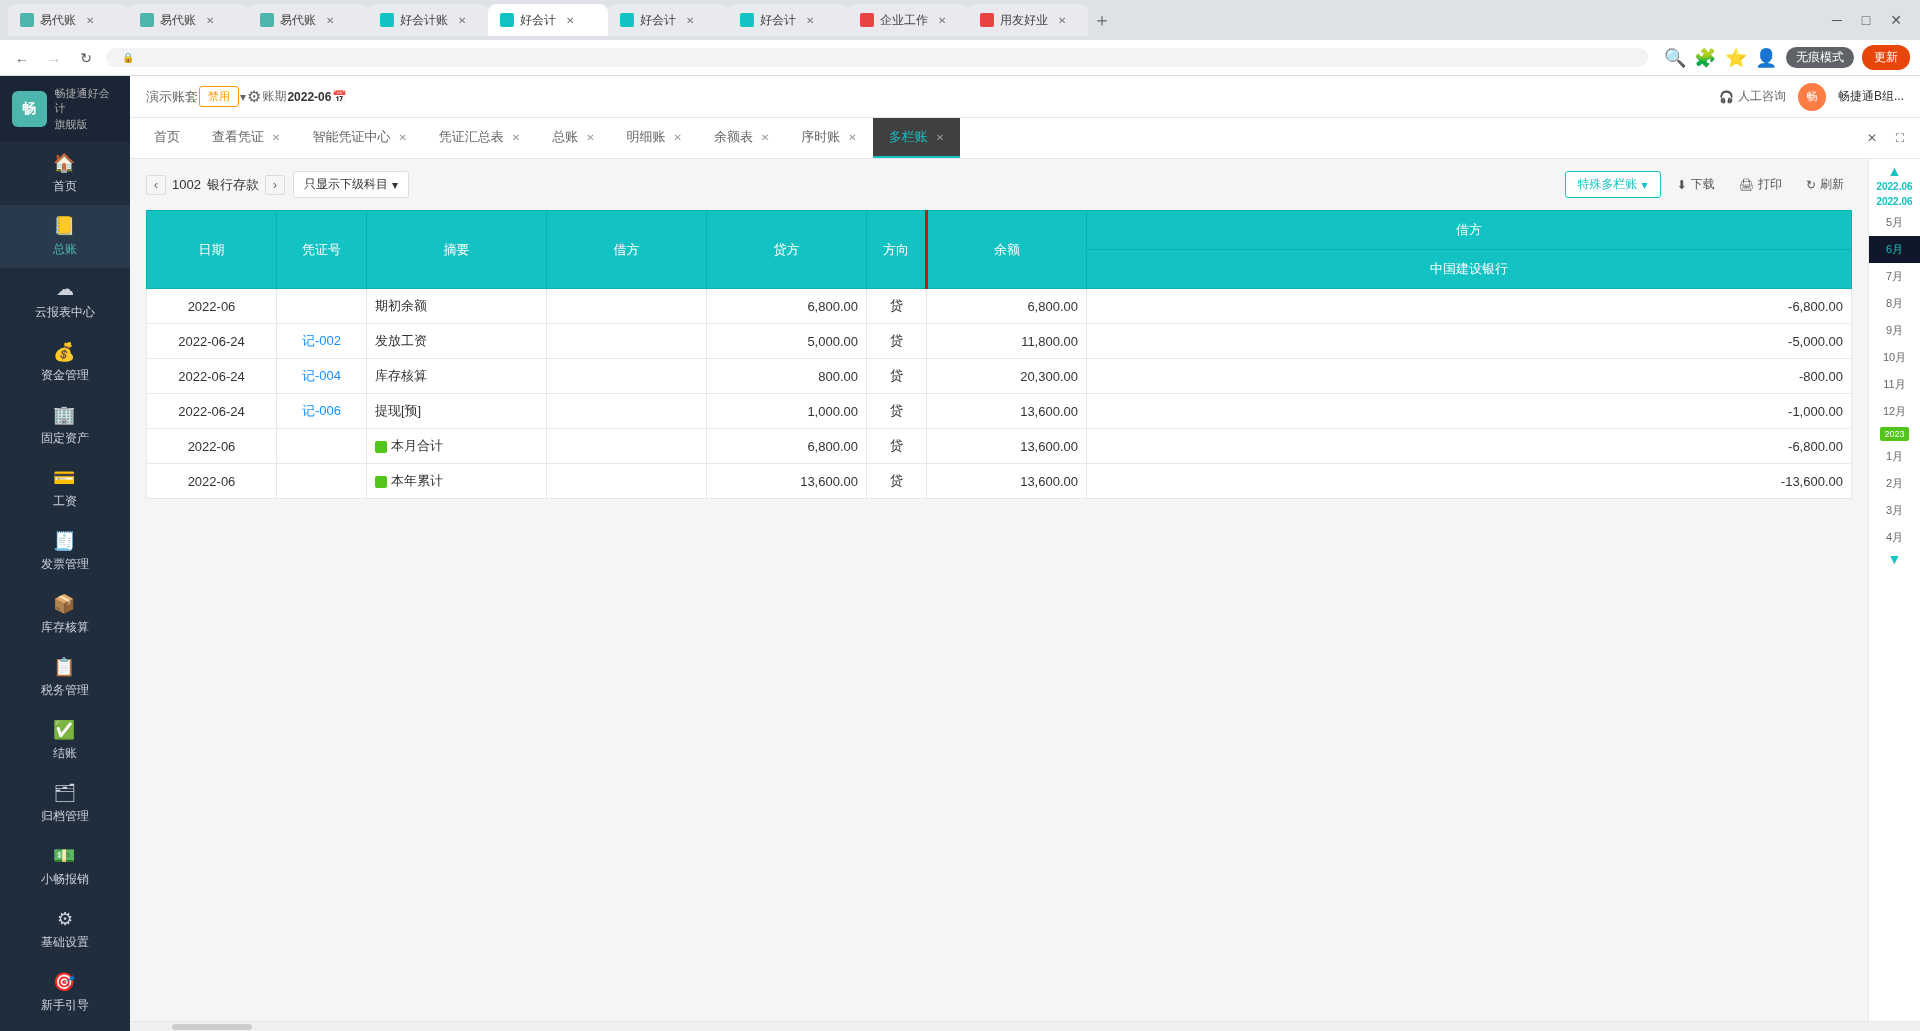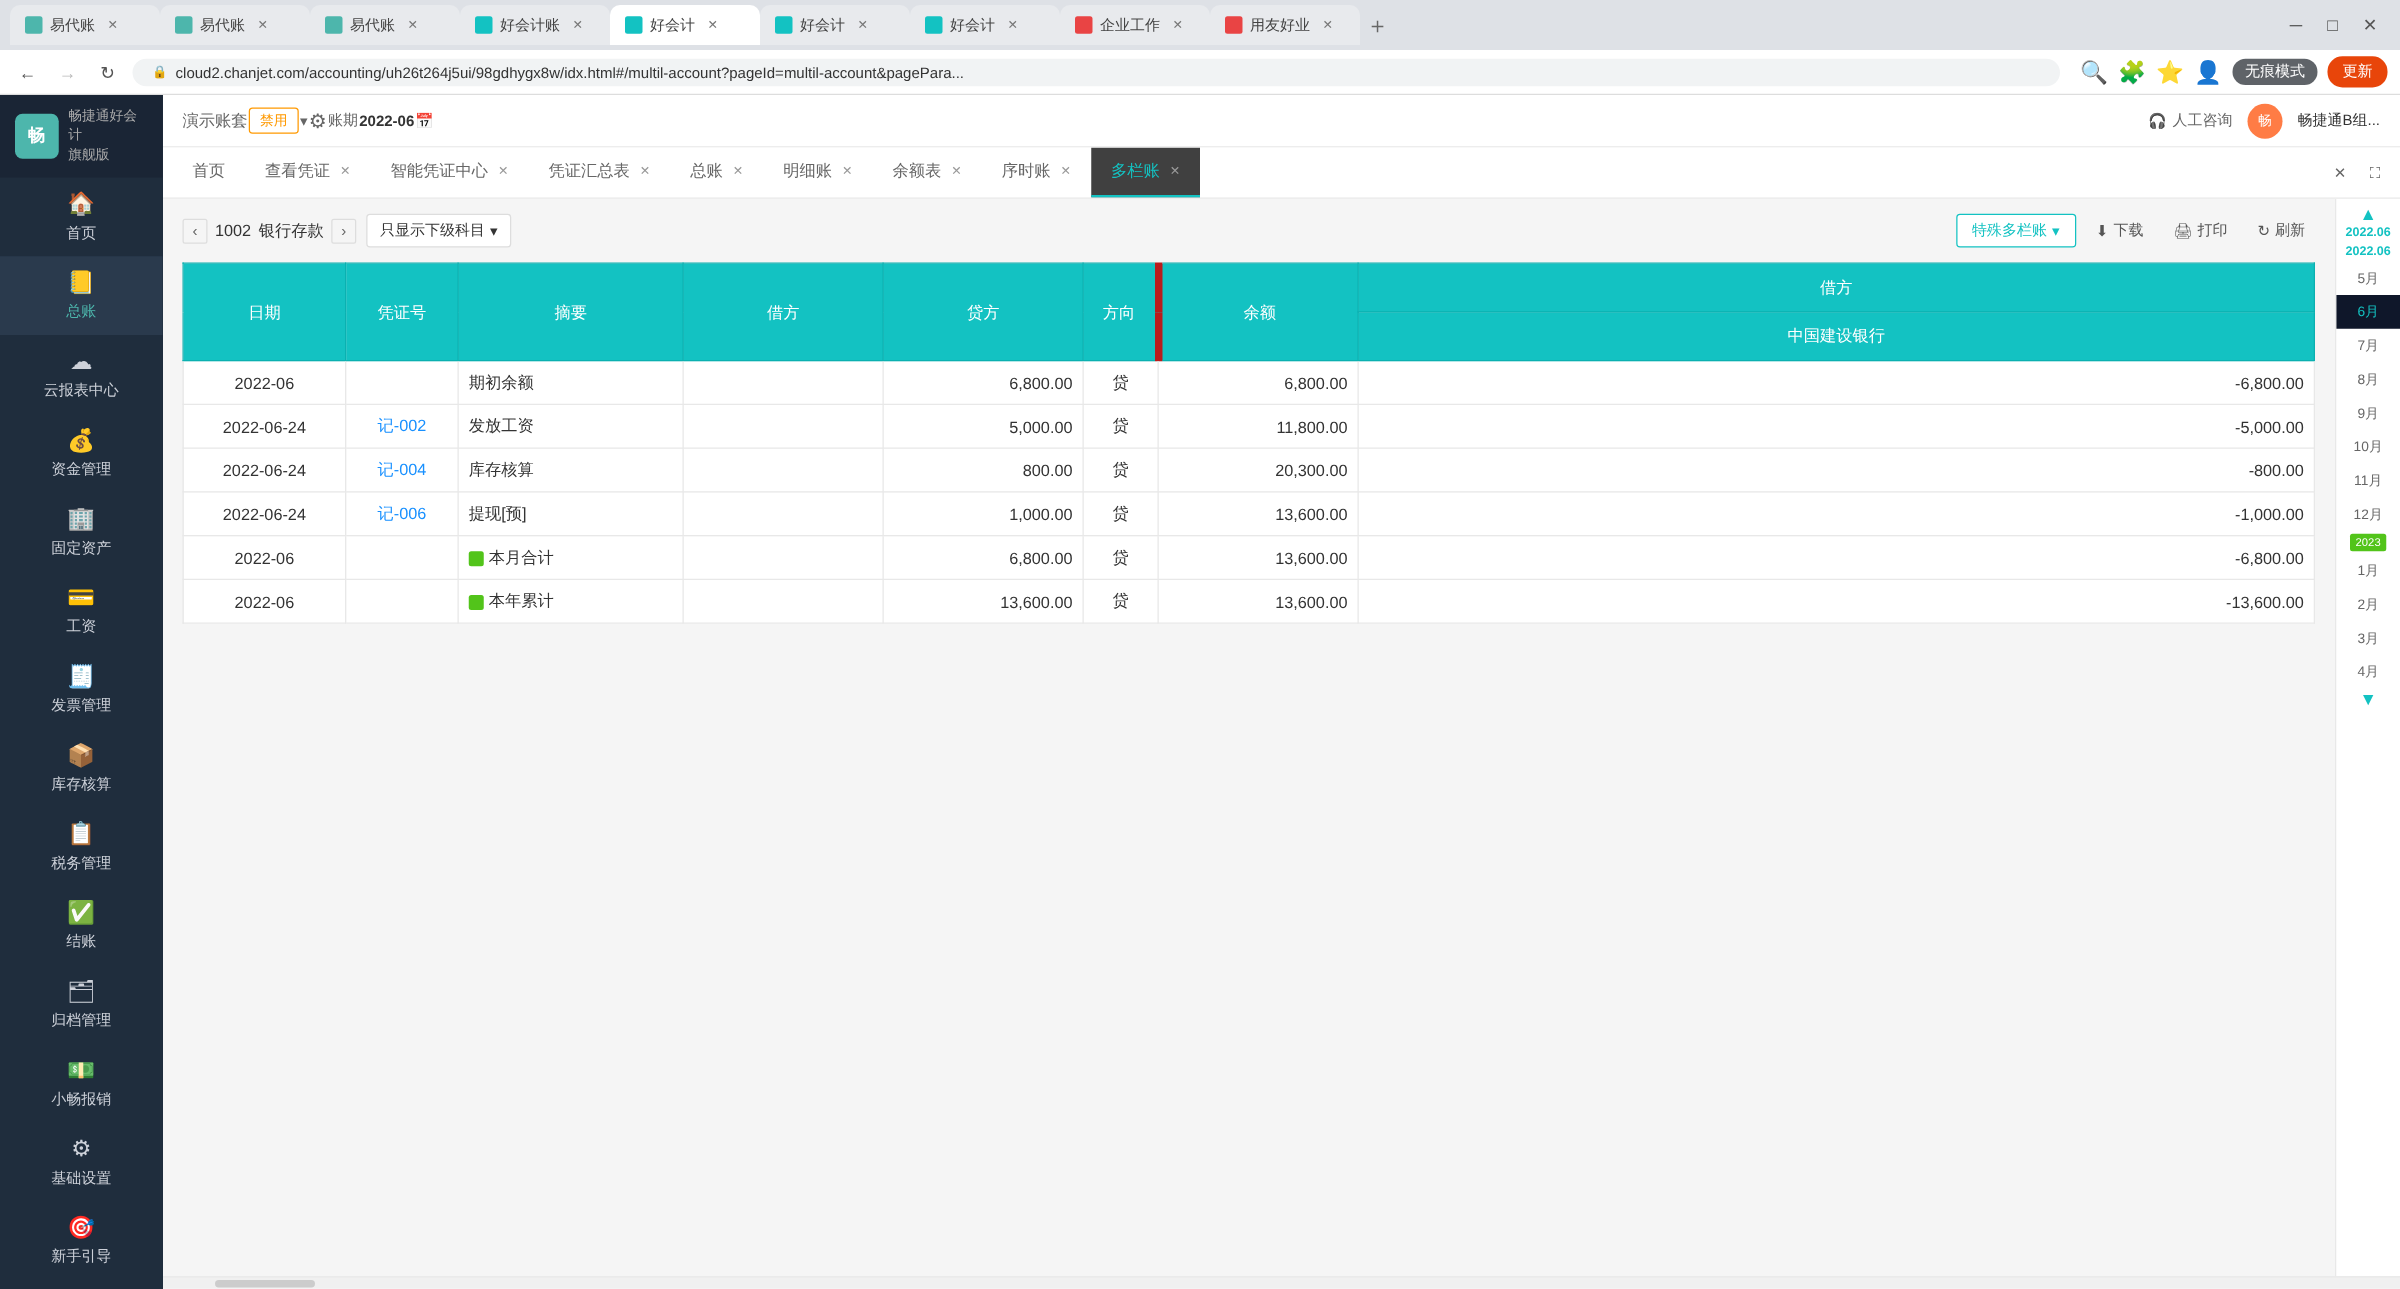--- a/index.html
+++ b/index.html
@@ -143,21 +143,20 @@
   <div style="padding:0 10px;cursor:pointer;font-size:14px;color:#555;">□</div>
   <div style="padding:0 10px;cursor:pointer;font-size:14px;color:#555;">✕</div>
 </div>
 
 <div class="browser-nav">
   <div class="nav-btn">←</div>
   <div class="nav-btn" style="color:#bbb;">→</div>
   <div class="nav-btn">↻</div>
   <div class="address-bar">
     <span class="address-icon">🔒</span>
-    <span class="address-text">cloud2.chanjet.com/accounting/uh26t264j5ui/98gdhygx8w/idx.html#/multil-account?pageId=multil-account&amp;pagePara...</span>
   </div>
   <div class="browser-actions">
     <span class="browser-action-btn">🔍</span>
     <span class="browser-action-btn">🧩</span>
     <span class="browser-action-btn">⭐</span>
     <span class="browser-action-btn">👤</span>
     <div class="incognito-btn">无痕模式</div>
     <div class="update-btn">更新</div>
   </div>
 </div>
@@ -332,21 +331,21 @@
         </div>
 
         <table class="ledger-table">
           <thead>
             <tr>
               <th rowspan="2" style="border-right:1px solid #0bb0b0;width:130px;">日期</th>
               <th rowspan="2" style="border-right:1px solid #0bb0b0;width:90px;">凭证号</th>
               <th rowspan="2" style="border-right:1px solid #0bb0b0;width:180px;">摘要</th>
               <th rowspan="2" style="border-right:1px solid #0bb0b0;width:160px;">借方</th>
               <th rowspan="2" style="border-right:1px solid #0bb0b0;width:160px;">贷方</th>
-              <th rowspan="2" style="border-right:6px solid #b91c1c;width:60px;">方向</th>
+              <th rowspan="2" style="border-right:3px solid #b91c1c;width:60px;">方向</th>
               <th rowspan="2" style="border-right:1px solid #0bb0b0;width:160px;">余额</th>
               <th colspan="1">借方</th>
             </tr>
             <tr>
               <th>中国建设银行</th>
             </tr>
           </thead>
           <tbody id="ledger-tbody">
           <tr>
     <td>2022-06</td>

